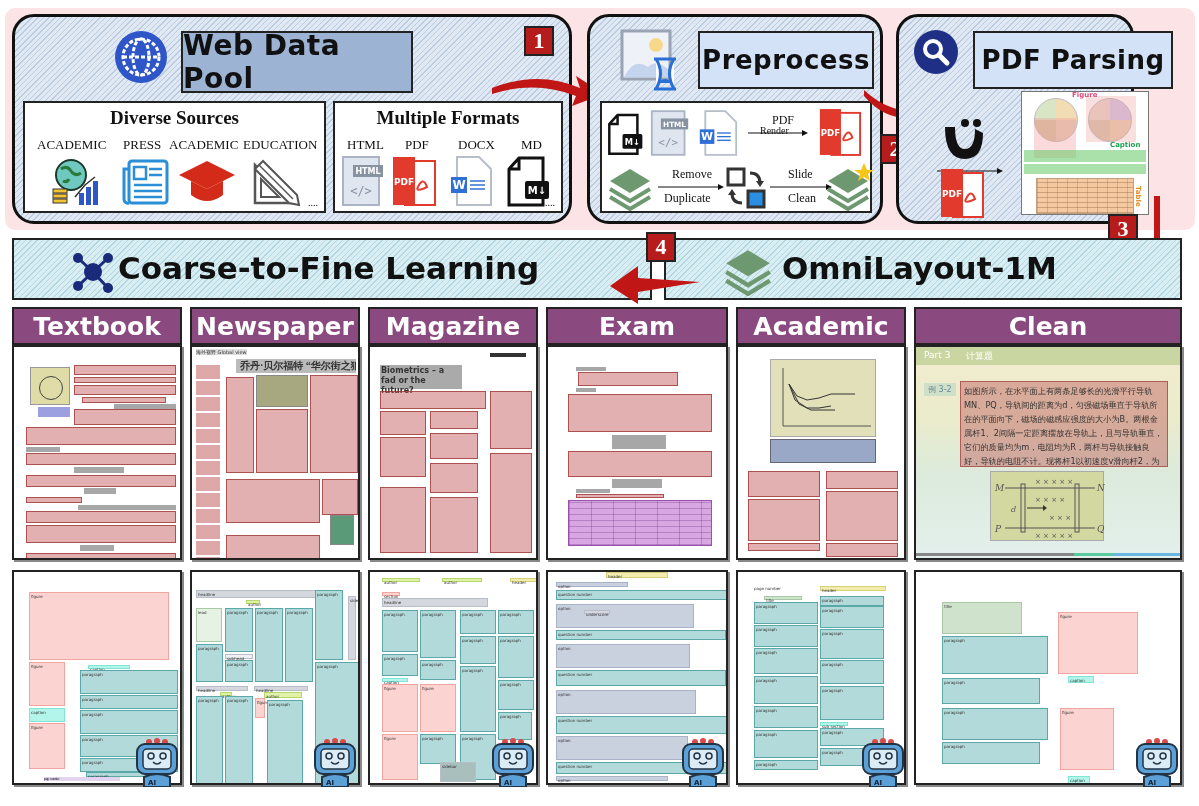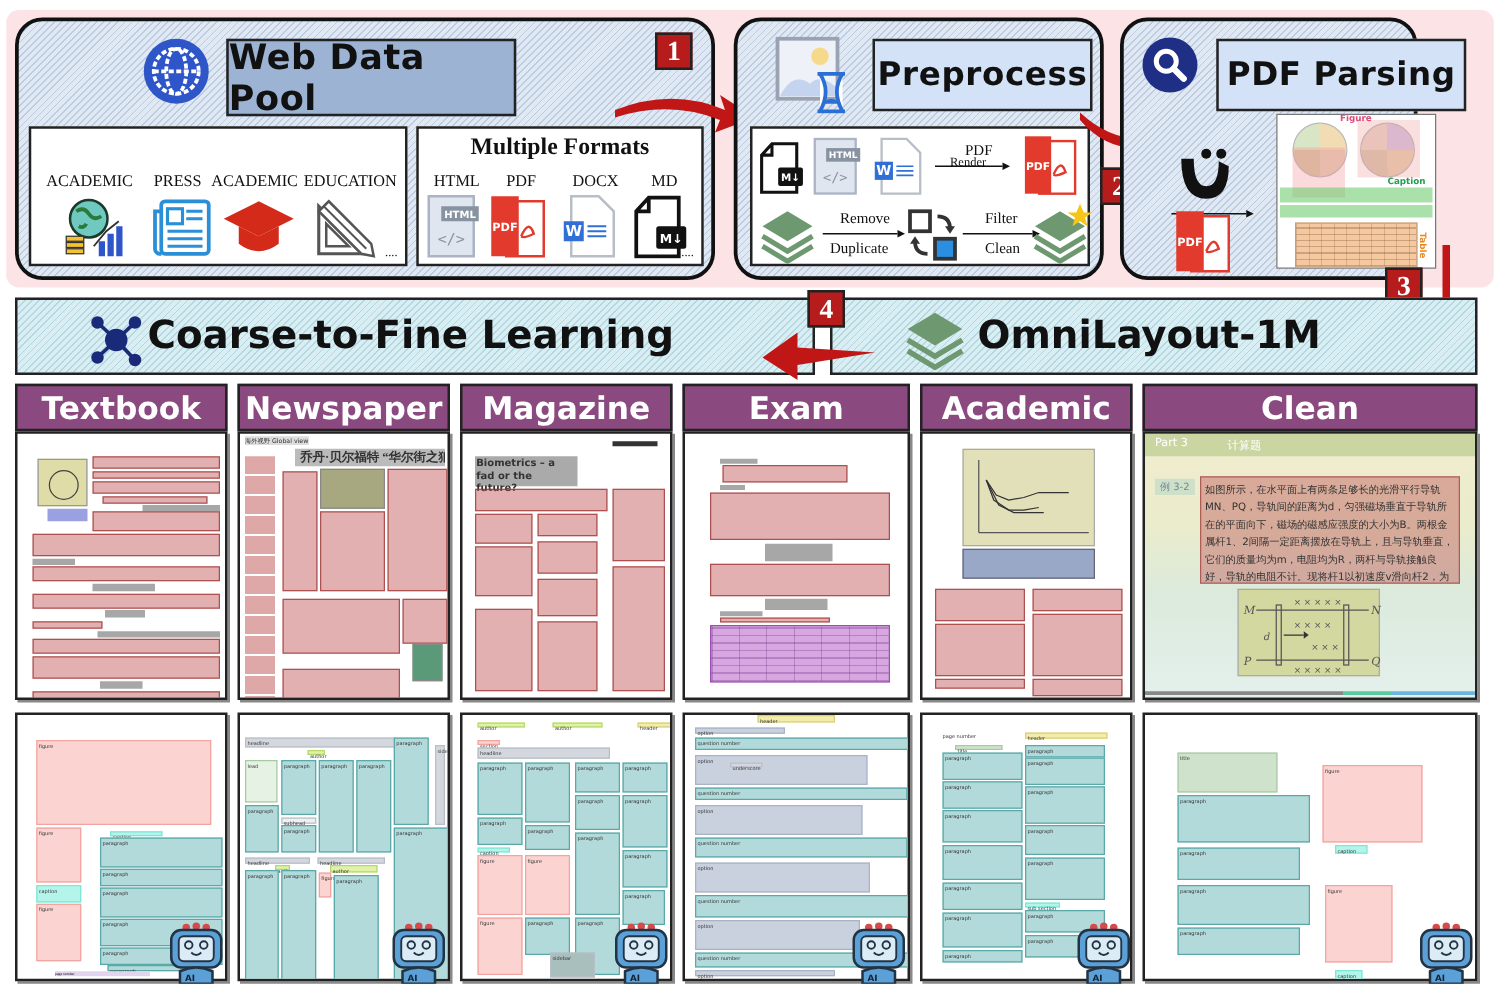--- a/index.html
+++ b/index.html
@@ -56,20 +56,21 @@
 <div class="stage hatch" style="left:12px; top:14px; width:560px; height:210px;">
   <svg class="icon" style="left:98px; top:12px;" width="56" height="56" viewBox="0 0 56 56">
     <circle cx="28" cy="28" r="26" fill="#2f56c8"></circle>
     <circle cx="28" cy="28" r="18" fill="none" stroke="#fff" stroke-width="3" stroke-dasharray="4 2"></circle>
     <ellipse cx="28" cy="28" rx="8" ry="18" fill="none" stroke="#fff" stroke-width="3" stroke-dasharray="4 2"></ellipse>
     <line x1="10" y1="28" x2="46" y2="28" stroke="#fff" stroke-width="3" stroke-dasharray="4 2"></line>
   </svg>
   <div class="hand-title" style="left:166px; top:14px; width:232px; height:62px; background:#9db3d4; font-size:28px;">Web Data Pool</div>
 
   <div class="panel" style="left:8px; top:84px; width:303px; height:112px;">
+    <div class="panel-title" style="top:4px;">Diverse Sources</div>
     <div class="label-row" style="left:12px; top:34px;">ACADEMIC</div>
     <div class="label-row" style="left:98px; top:34px;">PRESS</div>
     <div class="label-row" style="left:144px; top:34px;">ACADEMIC</div>
     <div class="label-row" style="left:218px; top:34px;">EDUCATION</div>
 
     <svg class="icon" style="left:24px; top:54px;" width="50" height="50" viewBox="0 0 50 50">
       <circle cx="22" cy="18" r="15" fill="#6fc9c1" stroke="#1a3a2a" stroke-width="2"></circle>
       <path d="M12 12 q6 -4 10 2 q4 6 10 2 M14 24 q4 2 6 -2" stroke="#2a7a3a" stroke-width="3" fill="none"></path>
       <rect x="4" y="32" width="14" height="4" fill="#f4c430" stroke="#333"></rect>
       <rect x="4" y="37" width="14" height="4" fill="#f4c430" stroke="#333"></rect>
@@ -200,21 +201,21 @@
       </svg>
     <div class="label-row" style="left:62px; top:88px; font-size:12px;">Duplicate</div>
     <svg class="icon" style="left:124px; top:64px;" width="40" height="42" viewBox="0 0 40 42">
       <rect x="2" y="2" width="16" height="16" fill="none" stroke="#333" stroke-width="3"></rect>
       <rect x="22" y="24" width="16" height="16" fill="#2a8fe0" stroke="#333" stroke-width="3"></rect>
       <path d="M24 6 Q34 6 34 16" stroke="#333" stroke-width="3" fill="none"></path>
         <polygon points="30,14 38,14 34,20" fill="#333"></polygon>
       <path d="M16 36 Q6 36 6 26" stroke="#333" stroke-width="3" fill="none"></path>
         <polygon points="2,28 10,28 6,22" fill="#333"></polygon>
     </svg>
-    <div class="label-row" style="left:186px; top:64px; font-size:12px;">Filter</div>
+    <div class="label-row" style="left:186px; top:64px; font-size:12px;">Slide</div>
     <svg class="icon" style="left:168px; top:80px;" width="62" height="8">
         <line x1="0" y1="4" x2="56" y2="4" stroke="#111" stroke-width="1.2"></line>
         <polygon points="56,1 62,4 56,7" fill="#111"></polygon>
       </svg>
     <div class="label-row" style="left:186px; top:88px; font-size:12px;">Clean</div>
     <svg class="icon" style="left:224px; top:58px;" width="48" height="50" viewBox="0 0 48 50">
       <polygon points="22,8 42,20 22,32 2,20" fill="#6e9870"></polygon>
       <path d="M2 28 L22 40 L42 28" stroke="#6e9870" stroke-width="4" fill="none"></path>
       <path d="M2 36 L22 48 L42 36" stroke="#6e9870" stroke-width="4" fill="none"></path>
       <polygon points="38,2 41,9 48,9 42,13 44,20 38,16 32,20 34,13 28,9 35,9" fill="#f5c518"></polygon>
@@ -387,21 +388,21 @@
   <div class="rbox" style="left:88px; top:124px; width:72px; height:18px;"></div>
   <div class="rbox" style="left:10px; top:152px; width:72px; height:42px;"></div>
   <div class="rbox" style="left:88px; top:144px; width:72px; height:50px;"></div>
   <div class="rbox" style="left:10px; top:196px; width:72px; height:8px;"></div>
   <div class="rbox" style="left:88px; top:196px; width:72px; height:14px;"></div>
 </div>
 
 <div class="doc" style="left:914px; top:345px; width:268px; height:215px; background:linear-gradient(180deg, #f3ecd0 0%, #eaeccc 35%, #dceadc 60%, #e4f0ec 100%);padding-left:20px;">
   <div style="position:absolute; left:0; top:0; width:100%; height:18px; background:#c9d6a2;"></div>
   <div style="position:absolute; left:8px; top:3px; font-size:9px; color:#fff; font-family:'DejaVu Sans',sans-serif;">Part 3</div>
-  <div style="position:absolute; left:50px; top:3px; font-size:9px; color:#fff; font-family:'DejaVu Sans',sans-serif;margin-left:16px;">计算题</div>
+  <div style="position:absolute; left:50px; top:3px; font-size:9px; color:#fff; font-family:'DejaVu Sans',sans-serif;">计算题</div>
   <div style="position:absolute; left:8px; top:36px; font-size:8px; color:#6a8a98; background:#cfe0c8; padding:1px 4px; font-family:'DejaVu Sans',sans-serif;">例 3-2</div>
   <div style="position:absolute; left:44px; top:34px; width:208px; height:86px; background:rgba(190,90,90,0.45); border:1px solid rgba(150,40,40,0.6); font-size:8.2px; line-height:14px; color:#333; padding:2px 3px; overflow:hidden; font-family:'DejaVu Sans',sans-serif;">如图所示，在水平面上有两条足够长的光滑平行导轨MN、PQ，导轨间的距离为d，匀强磁场垂直于导轨所在的平面向下，磁场的磁感应强度的大小为B。两根金属杆1、2间隔一定距离摆放在导轨上，且与导轨垂直，它们的质量均为m，电阻均为R，两杆与导轨接触良好，导轨的电阻不计。现将杆1以初速度v滑向杆2，为了使两杆不相碰，则最初摆放两杆时的距离至少为多少？</div>
   <div style="position:absolute; left:74px; top:124px; width:114px; height:70px; background:#d2d8a0; border:1px solid #aaa;">
     <svg width="114" height="70" viewBox="0 0 114 70">
       <line x1="14" y1="16" x2="104" y2="16" stroke="#555"></line>
         <line x1="14" y1="56" x2="104" y2="56" stroke="#555"></line>
       <rect x="30" y="12" width="4" height="48" fill="none" stroke="#555"></rect>
         <rect x="84" y="12" width="4" height="48" fill="none" stroke="#555"></rect>
       <line x1="36" y1="36" x2="52" y2="36" stroke="#333"></line>
         <polygon points="52,33 56,36 52,39" fill="#333"></polygon>

